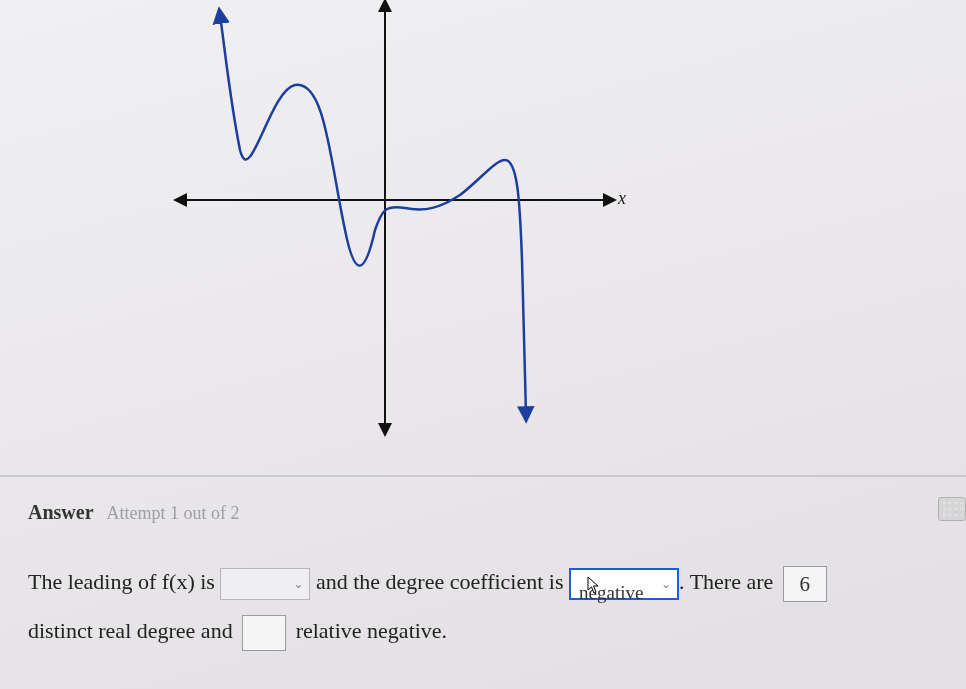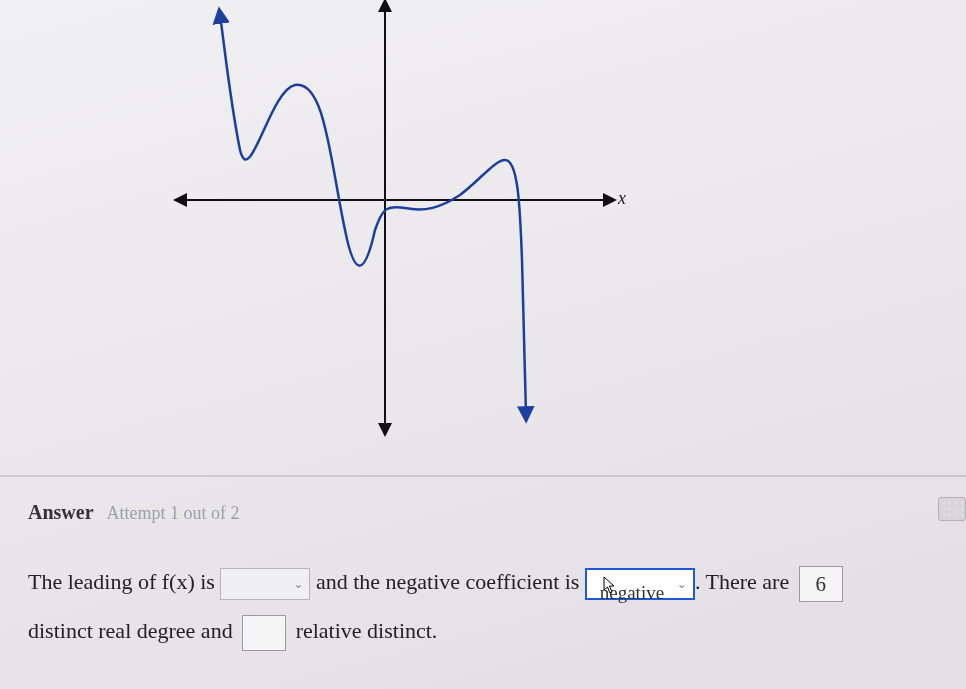--- a/index.html
+++ b/index.html
@@ -150,27 +150,27 @@
     <span class="answer-label">Answer</span>
     <span class="attempt-label">Attempt 1 out of 2</span>
   </div>
 
   <div class="sentence">
     <span>The leading of f(x) is</span>
     <span class="blank-select">
       <span></span>
       <span class="chev">⌄</span>
     </span>
-    <span>and the negative coefficient is</span>
-    <span class="blank-select focused" style="min-width:110px;text-align:center;">
+    <span>and the degree coefficient is</span>
+    <span class="blank-select focused" style="min-width:110px;">
       <span>negative</span>
       <span class="chev">⌄</span>
       <svg class="cursor" style="left:16px; top:6px;" viewBox="0 0 14 18">
         <path d="M1 1 L1 14 L4.5 11 L7 17 L9 16 L6.5 10 L11 10 Z" fill="#fff" stroke="#000" stroke-width="1"></path>
       </svg>
     </span><span>. There are</span>
     <span class="blank-input"><span>6</span></span>
     <br>
     <span>distinct real degree and</span>
     <span class="blank-input"><span></span></span>
-    <span>relative distinct.</span>
+    <span>relative negative.</span>
   </div>
 </div>
 
 </body></html>

